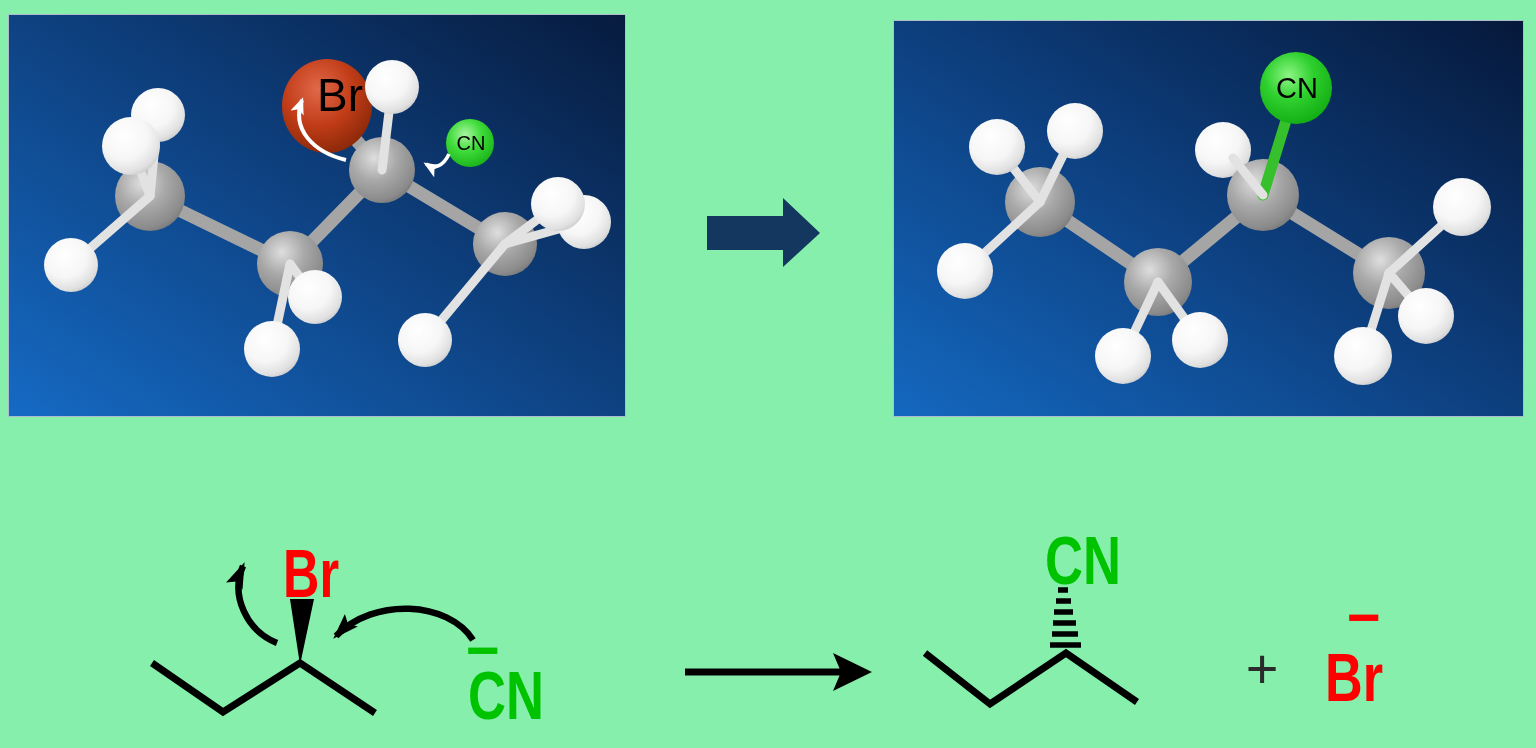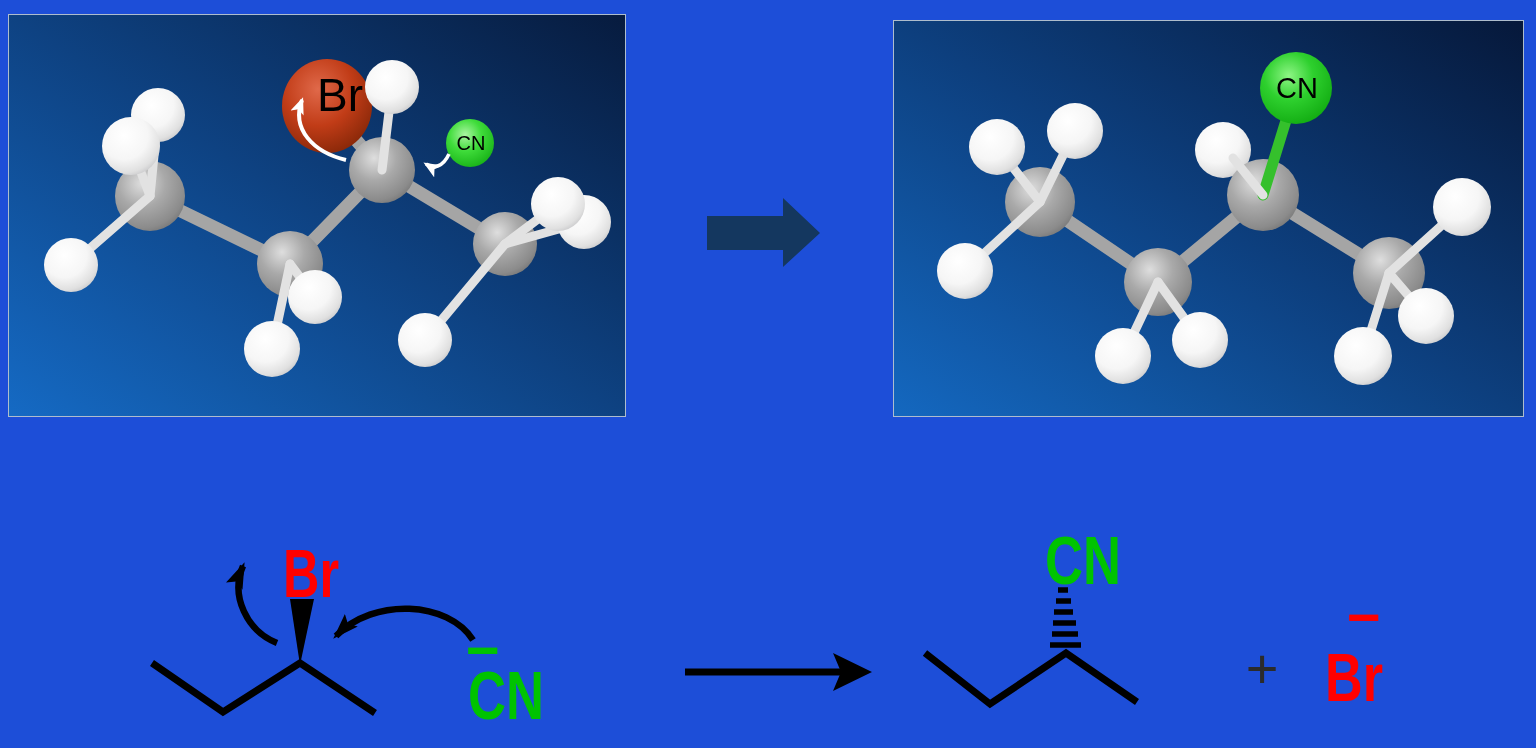--- a/index.html
+++ b/index.html
@@ -1,17 +1,17 @@
 <!DOCTYPE html>
 <html><head>
 <meta charset="utf-8">
 <style>
   html,body{margin:0;padding:0;background:#ffffff;width:1536px;height:748px;overflow:hidden;
     font-family:"Liberation Sans","DejaVu Sans",sans-serif;}
-  .stage{position:relative;width:1536px;height:748px;background:#1d4ed8;}
+  .stage{position:relative;width:1536px;height:748px;background:#86efac;}
   .abs{position:absolute;}
   svg text{font-family:"Liberation Sans","DejaVu Sans",sans-serif;}
 </style>
 </head>
 <body>
 
 <div class="stage">
 
   <svg class="abs" style="left:8px;top:14px" width="618" height="403" viewBox="8 14 618 403">
     <defs>

